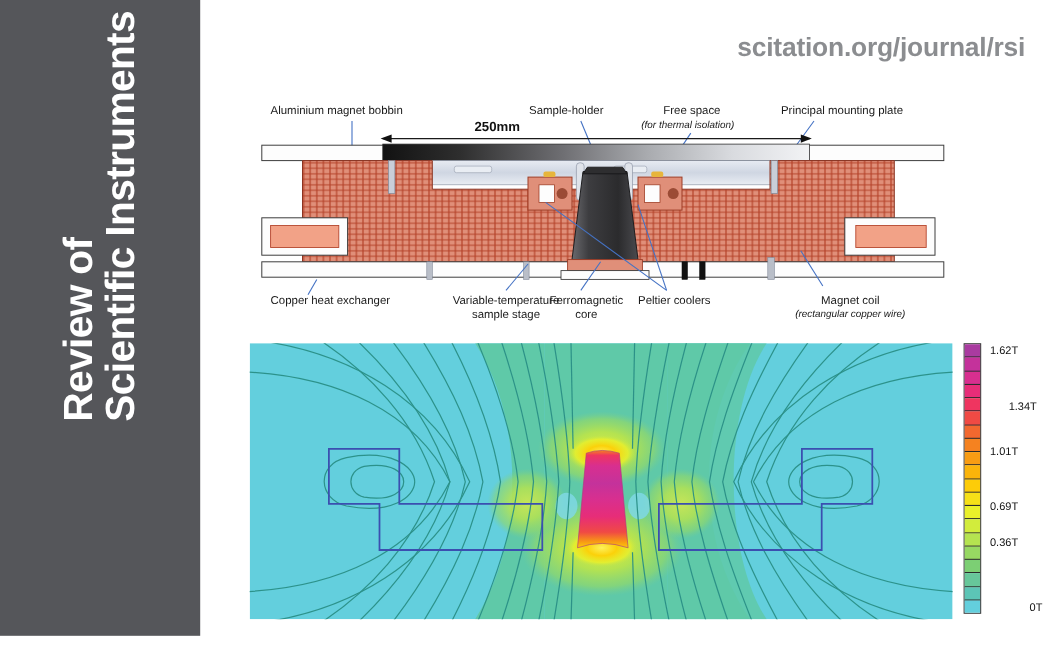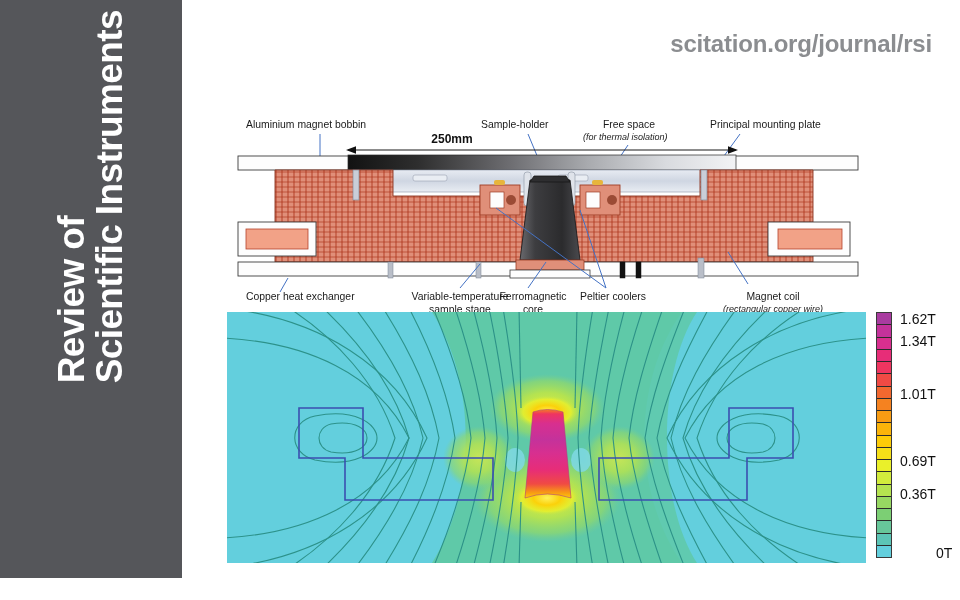--- a/index.html
+++ b/index.html
@@ -26,39 +26,39 @@
   }
   #banner-text .l2 { display:block; }
 
   
   #site-url {
     position:absolute; right:28px; top:30px;
     color:#8b8d90; font-size:24px; font-weight:bold; letter-spacing:-0.2px;
   }
 
   
-  #fig-cad { position:absolute; left:228px; top:112px; width:640px; height:215px;text-align:right; }
+  #fig-cad { position:absolute; left:228px; top:88px; width:640px; height:215px;text-align:right; }
   #cad-svg { display:block; width:640px; height:215px; }
 
   .calloutTxt { font-family:"Liberation Sans", sans-serif; font-size:10.4px; fill:#1a1a1a; }
   .calloutSub { font-family:"Liberation Sans", sans-serif; font-size:9px; fill:#1a1a1a; font-style:italic; }
   .dimTxt { font-family:"Liberation Sans", sans-serif; font-size:12px; font-weight:bold; fill:#111; }
   .leader { stroke:#4472c4; stroke-width:1; fill:none; }
 
   
   #fig-field { position:absolute; left:227px; top:312px; width:639px; height:251px; }
   #field-svg { display:block; width:639px; height:251px; }
 
   
   #colorbar { position:absolute; left:876px; top:312px; width:80px; height:248px; }
   #cb-strip { position:absolute; left:0; top:0; width:16px; height:246px;
      border:1px solid #3a3a3a; display:flex; flex-direction:column; }
   #cb-strip .band { flex:1 1 auto; border-bottom:0.5px solid #2b2b2b; }
   #cb-strip .band:last-child { border-bottom:none; }
-  .cb-label { position:absolute; left:24px; font-size:14px; color:#111;
+  .cb-label { position:absolute; left:24px; font-size:10px; color:#111;
      font-family:"Liberation Sans", sans-serif; transform:translateY(-50%); white-space:nowrap; }
 </style>
 </head>
 <body>
 
 <div id="page">
 
   <div id="banner">
     <div id="banner-inner">
       <div id="banner-text">
@@ -314,21 +314,21 @@
         <div class="band" style="background: rgb(210, 236, 60);"></div>
         <div class="band" style="background: rgb(181, 227, 80);"></div>
         <div class="band" style="background: rgb(151, 216, 98);"></div>
         <div class="band" style="background: rgb(124, 207, 116);"></div>
         <div class="band" style="background: rgb(103, 199, 154);"></div>
         <div class="band" style="background: rgb(92, 197, 182);"></div>
         <div class="band" style="background: rgb(99, 207, 221);"></div>
       </div>
     <div id="cb-labels">
         <div class="cb-label" style="top: 7px;">1.62T</div>
-        <div class="cb-label" style="top: 29px;">1.34T</div>
-        <div class="cb-label" style="top: 82px;">1.01T</div>
+        <div class="cb-label" style="top: 58px; margin-left: 17px;">1.34T</div>
+        <div class="cb-label" style="top: 99px;">1.01T</div>
         <div class="cb-label" style="top: 149px;">0.69T</div>
         <div class="cb-label" style="top: 182px;">0.36T</div>
         <div class="cb-label" style="top: 241px; margin-left: 36px;">0T</div>
       </div>
   </div>
 
 </div>
 
 </body></html>

